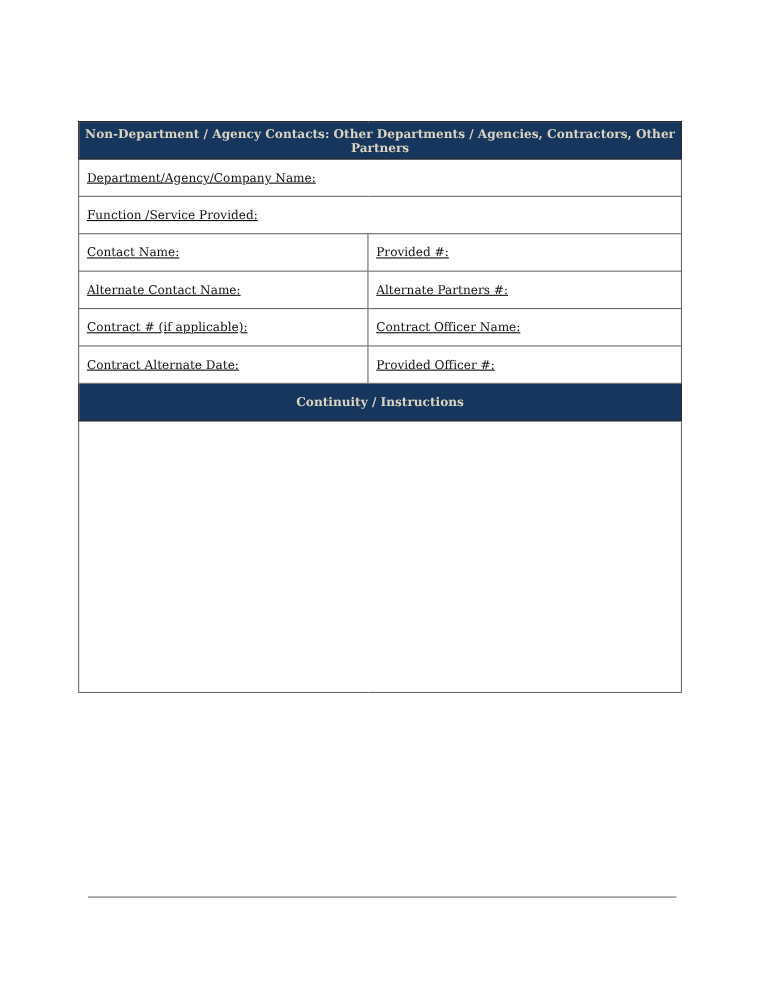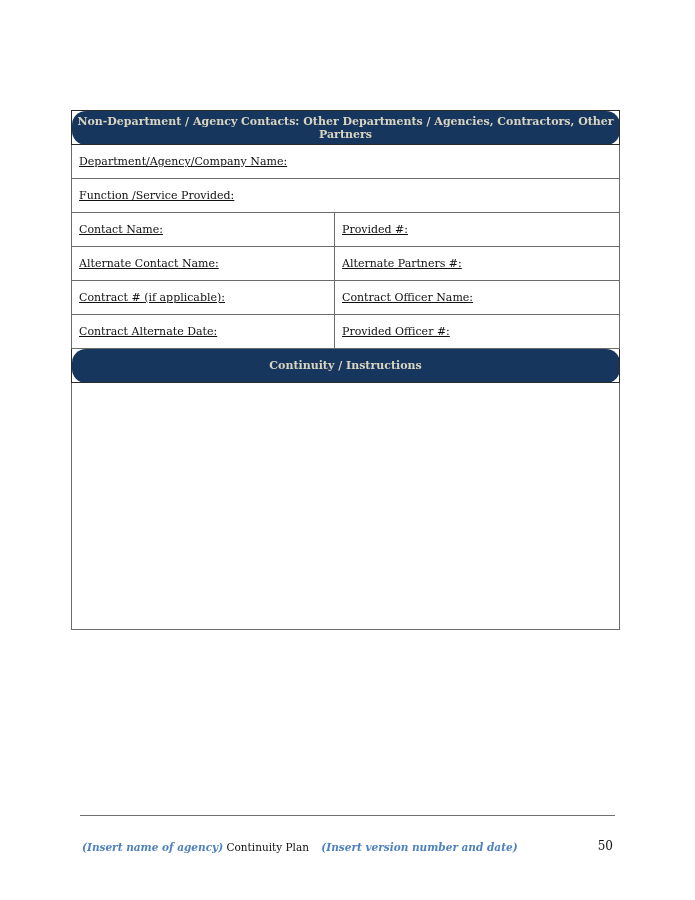--- a/index.html
+++ b/index.html
@@ -6,21 +6,21 @@
     body { width: 695px; height: 900px; position: relative; overflow: hidden;
            font-family: "DejaVu Serif", "Liberation Serif", serif; }
     .page { position: absolute; left: 0; top: 0; width: 695px; height: 900px; }
     table.form { position: absolute; left: 71px; top: 110px; width: 549px;
                  border-collapse: collapse; table-layout: fixed; }
     table.form td { border: 1px solid #6b6b6b; height: 33px; padding: 0 0 0 7px;
                     vertical-align: middle; font-size: 11px; font-weight: normal;
                     color: #111; }
     table.form td.hdr { background: #17365d; color: #d9d4c2; text-align: center;
                         padding: 0; font-size: 11px; font-weight: bold;
-                        border-color: #2a2a2a; border-radius: 14px; }
+                        border-color: #2a2a2a; }
     table.form td.body { height: 246px; vertical-align: top; }
     .lbl { text-decoration: underline; }
     .col-left { width: 263px; }
     .footer-rule { position: absolute; left: 80px; top: 815px; width: 535px;
                    height: 0; border-top: 1.5px solid #707070; }
     .footer { position: absolute; left: 82px; top: 841px; width: 531px;
               font-size: 10.5px; color: #111; }
     .ph { color: #4f81bd; font-style: italic; font-weight: bold; }
     .ph2 { margin-left: 9px; }
     .pageno { position: absolute; right: 0; top: -2px; font-size: 12px; color: #111; }
@@ -83,18 +83,13 @@
     <tr>
       <td class="hdr" colspan="2">Continuity / Instructions</td>
     </tr>
     <tr>
       <td class="body" colspan="2"></td>
     </tr>
   </tbody>
     </table>
 
   <div class="footer-rule"></div>
-  <div class="footer">
-    <span class="ph">(Insert name of agency)</span><span> Continuity Plan</span>
-    <span class="ph ph2">(Insert version number and date)</span>
-    <span class="pageno">50</span>
-  </div>
 </div>
 
 </body></html>

